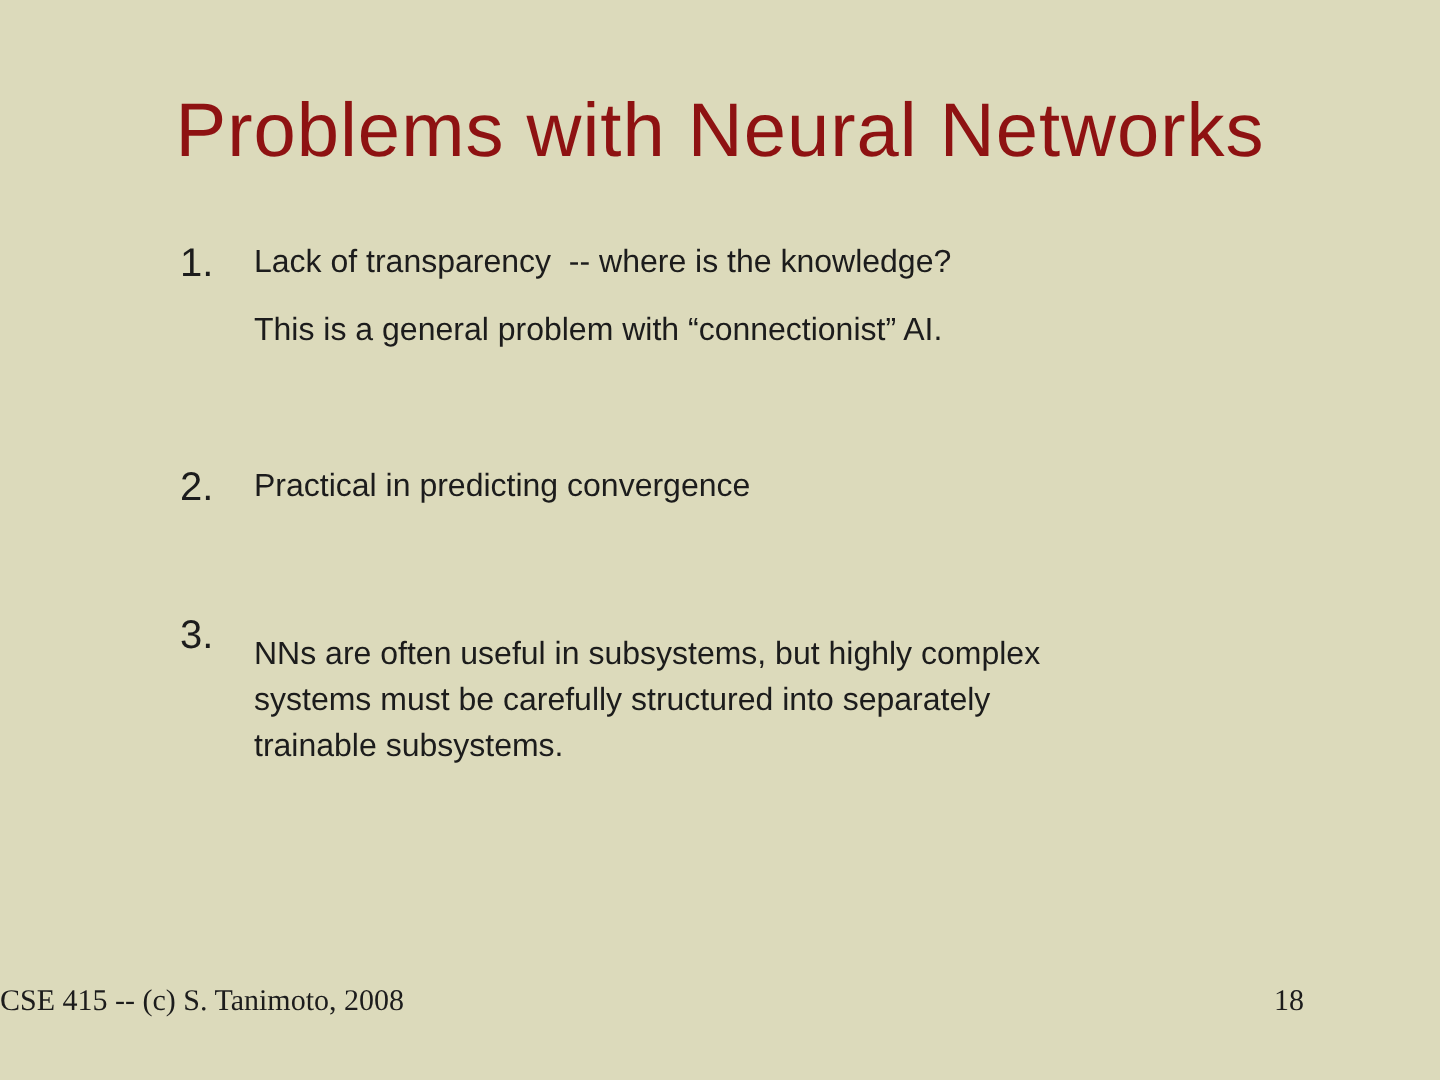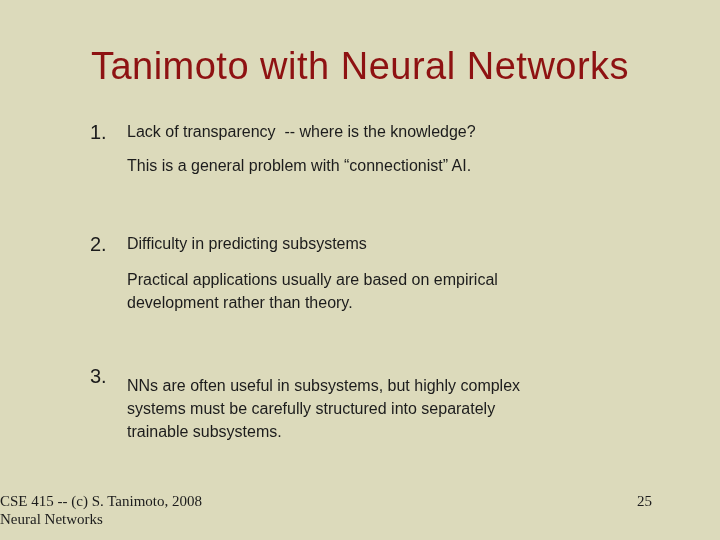--- a/index.html
+++ b/index.html
@@ -82,52 +82,49 @@
     font-size: 15px;
     line-height: 18px;
     color: #1c1c1c;
   }
 </style>
 </head>
 <body>
 
 <div class="slide">
 
-  <h1 class="title">Tanimoto with Neural Networks</h1>
+  <h1 class="title">Problems with Neural Networks</h1>
 
   <div class="content">
 
     <div class="item item-1">
       <div class="item-num">1.</div>
       <div class="item-text">
         <div class="item-heading">Lack of transparency  -- where is the knowledge?</div>
         <div class="item-body">This is a general problem with “connectionist” AI.</div>
       </div>
     </div>
 
     <div class="item item-2">
       <div class="item-num">2.</div>
       <div class="item-text">
-        <div class="item-heading">Difficulty in predicting subsystems</div>
-        <div class="item-body">Practical applications usually are based on empirical
-development rather than theory.</div>
+        <div class="item-heading">Practical in predicting convergence</div>
       </div>
     </div>
 
     <div class="item item-3">
       <div class="item-num">3.</div>
       <div class="item-text">
         <div class="item-body">NNs are often useful in subsystems, but highly complex
 systems must be carefully structured into separately
 trainable subsystems.</div>
       </div>
     </div>
 
   </div>
 
   <div class="footer-center">
     <div>CSE 415 -- (c) S. Tanimoto, 2008</div>
-    <div>Neural Networks</div>
   </div>
 
-  <div class="page-number">25</div>
+  <div class="page-number">18</div>
 
 </div>
 
 </body></html>

